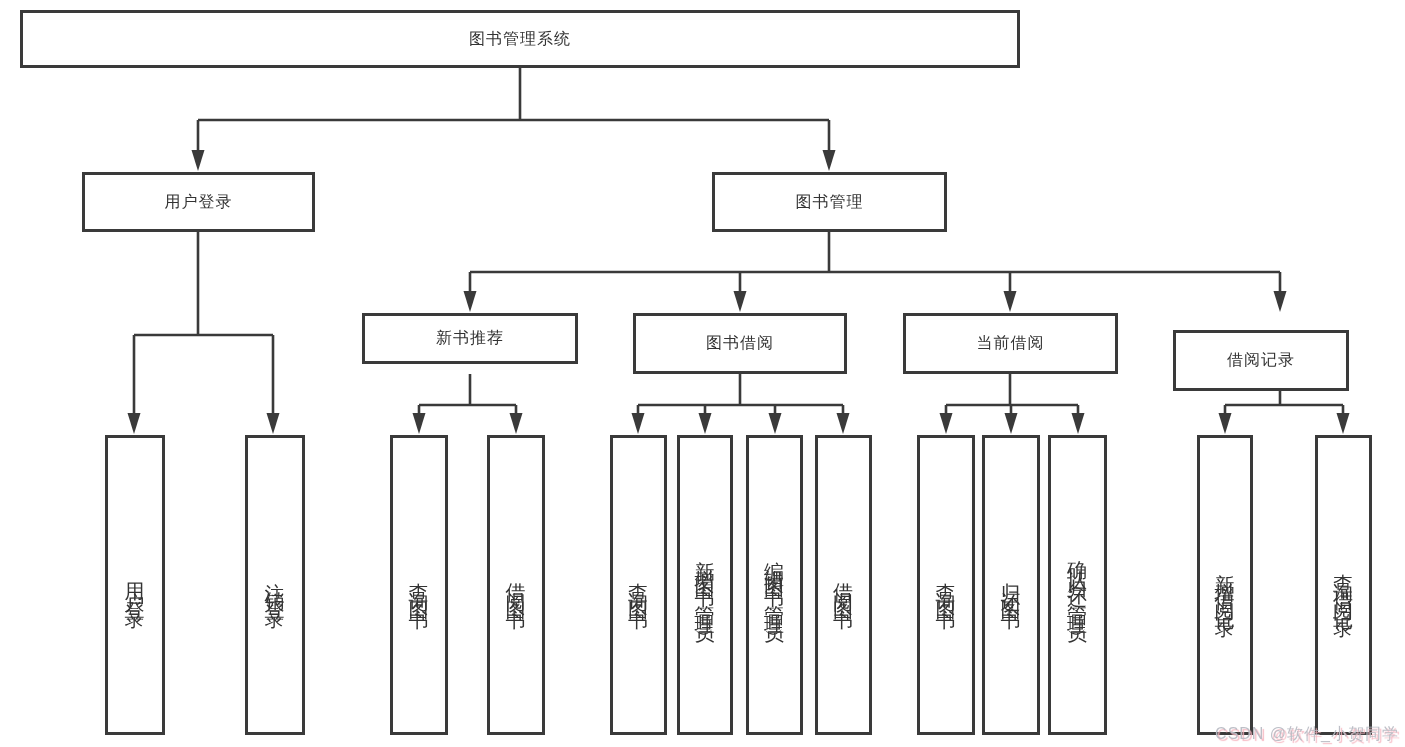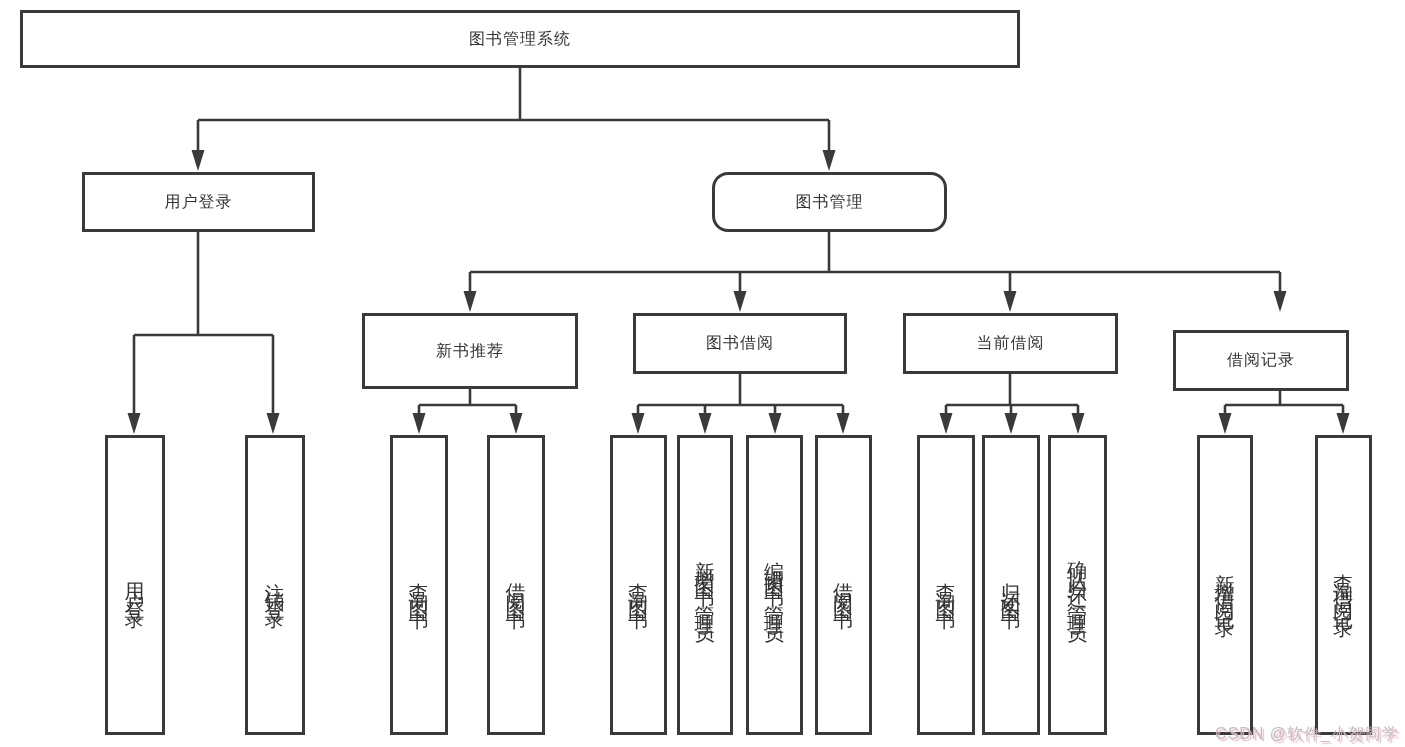--- a/index.html
+++ b/index.html
@@ -136,23 +136,23 @@
       <polygon points="1071.5,413 1084.5,413 1078,434"></polygon>
 
       <polygon points="1218.5,413 1231.5,413 1225,434"></polygon>
       <polygon points="1336.5,413 1349.5,413 1343,434"></polygon>
     </g>
   </svg>
 
   <div class="node hbox" style="left:20px; top:10px; width:1000px; height:58px;">图书管理系统</div>
 
   <div class="node hbox" style="left:82px; top:172px; width:233px; height:60px;">用户登录</div>
-  <div class="node hbox" style="left:712px; top:172px; width:235px; height:60px;border-radius:16px;">图书管理</div>
-
-  <div class="node hbox" style="left:362px; top:313px; width:216px; height:76px;">新书推荐</div>
+  <div class="node hbox" style="left:712px; top:172px; width:235px; height:60px;">图书管理</div>
+
+  <div class="node hbox" style="left:362px; top:313px; width:216px; height:51px;">新书推荐</div>
   <div class="node hbox" style="left:633px; top:313px; width:214px; height:61px;">图书借阅</div>
   <div class="node hbox" style="left:903px; top:313px; width:215px; height:61px;">当前借阅</div>
   <div class="node hbox" style="left:1173px; top:330px; width:176px; height:61px;">借阅记录</div>
 
   <div class="node vbox" style="left:105px; top:435px; width:60px; height:300px;">
     <span class="vtext">用户登录</span>
   </div>
   <div class="node vbox" style="left:245px; top:435px; width:60px; height:300px;">
     <span class="vtext">注销登录</span>
   </div>

